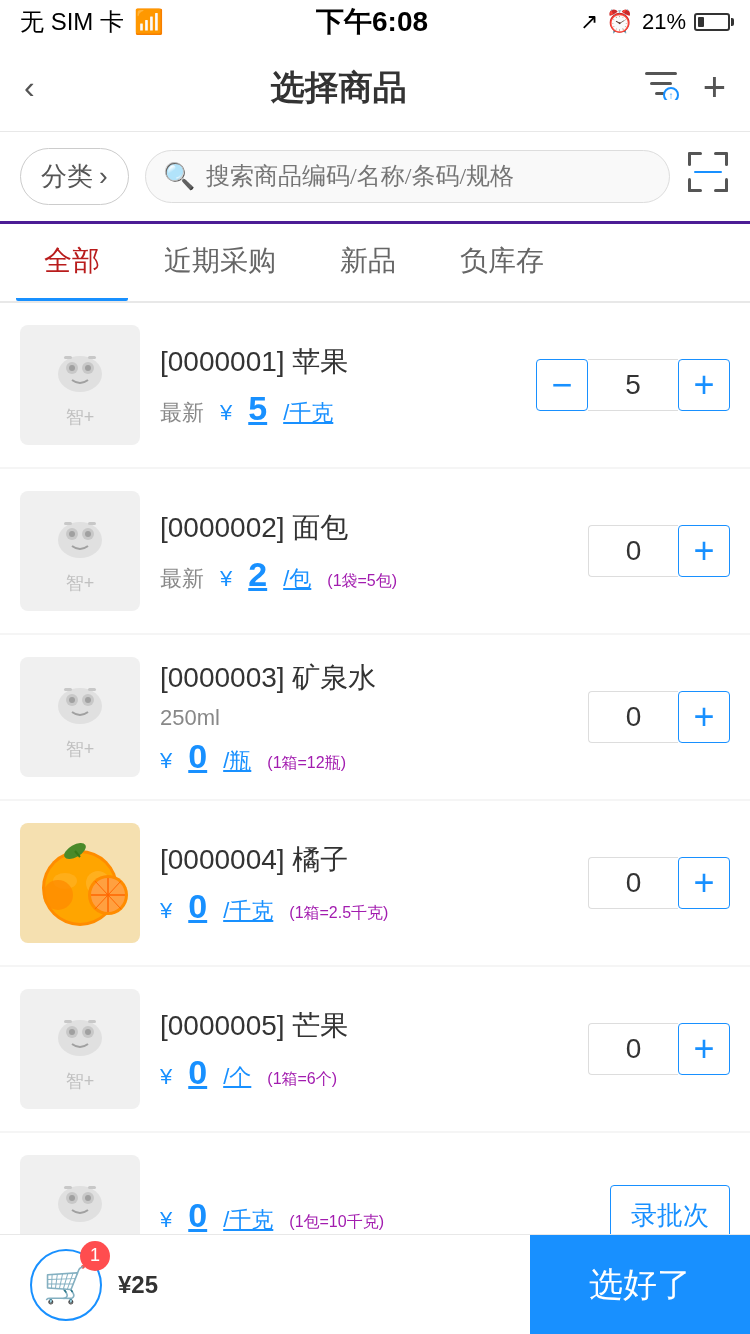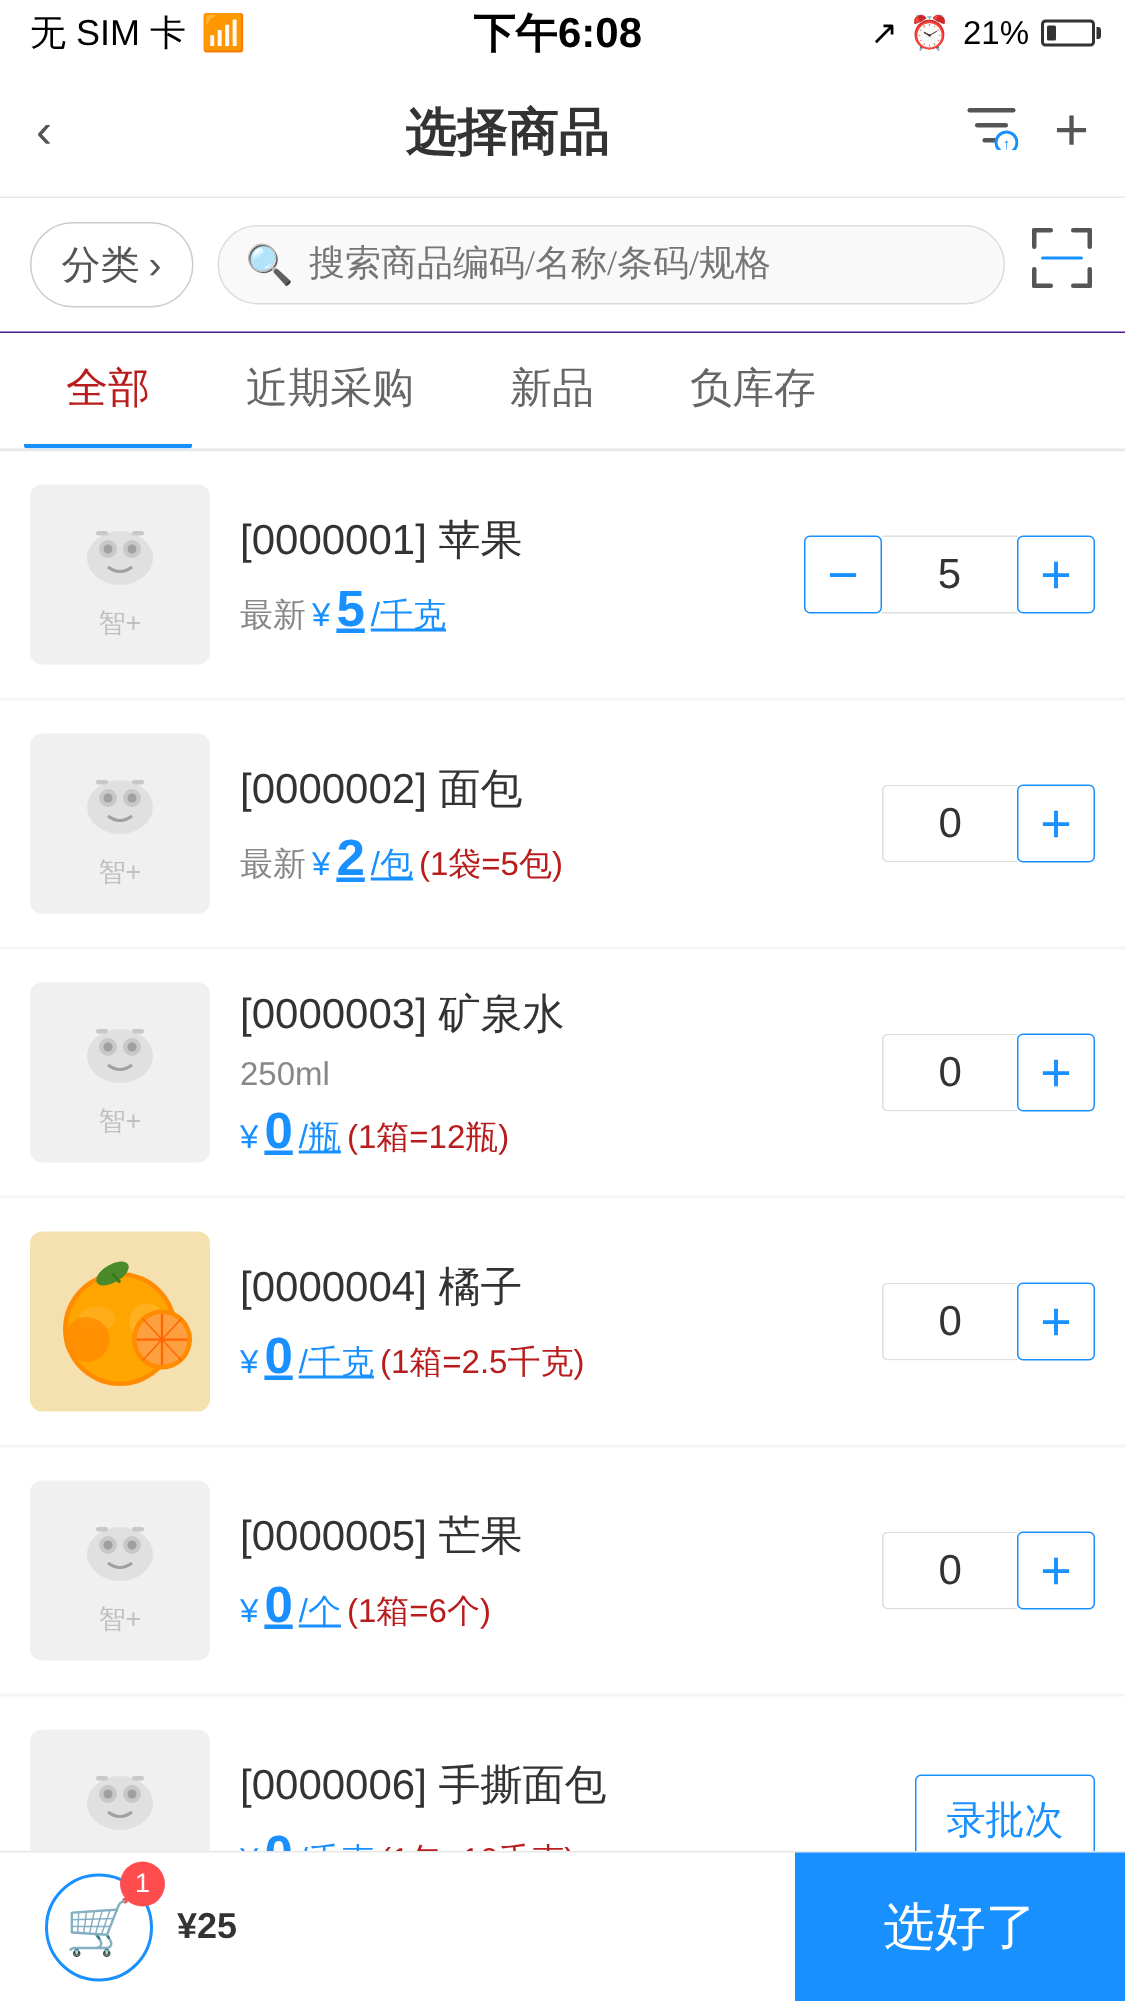--- a/index.html
+++ b/index.html
@@ -51,21 +51,21 @@
     .nav-left, .nav-right { display: flex; align-items: center; gap: 24px; }
     .nav-icon { font-size: 32px; color: #555; cursor: pointer; }
 
     
     .filter-bar {
       display: flex;
       align-items: center;
       padding: 16px 20px;
       background: #fff;
       gap: 16px;
-      border-bottom: 1px solid #4c1d95;
+      border-bottom: 3px solid #4c1d95;
     }
     .category-btn {
       display: flex; align-items: center; gap: 6px;
       border: 1px solid #ccc; border-radius: 30px;
       padding: 10px 20px; font-size: 26px; color: #555;
       white-space: nowrap; background: #fff;
     }
     .search-box {
       flex: 1; display: flex; align-items: center;
       border: 1px solid #ddd; border-radius: 30px;
@@ -110,26 +110,26 @@
     }
     .owl-placeholder {
       display: flex; flex-direction: column; align-items: center; justify-content: center;
       width: 100%; height: 100%; color: #c0c0c0;
     }
     .owl-placeholder svg { width: 60px; height: 60px; }
     .owl-brand { font-size: 18px; color: #c0c0c0; margin-top: 4px; }
     .product-info { flex: 1; min-width: 0; }
     .product-name { font-size: 28px; color: #333; margin-bottom: 8px; font-weight: 500; }
     .product-spec { font-size: 22px; color: #888; margin-bottom: 6px; }
-    .product-price { display: flex; align-items: baseline; gap: 4px; }
+    .product-price { display: flex; align-items: baseline; gap: 16px; }
     .price-label { font-size: 22px; color: #888; }
     .price-currency { font-size: 22px; color: #1890ff; }
     .price-value { font-size: 34px; color: #1890ff; font-weight: 600; text-decoration: underline; }
     .price-unit { font-size: 22px; color: #1890ff; text-decoration: underline; }
-    .price-info { font-size: 22px; color: #b91c1c; }
+    .price-info { font-size: 16px; color: #a21caf; }
 
     
     .qty-control { display: flex; align-items: center; gap: 0; flex-shrink: 0; }
     .qty-btn {
       width: 52px; height: 52px; border: 1px solid #1890ff; background: #fff;
       font-size: 36px; color: #1890ff; cursor: pointer;
       display: flex; align-items: center; justify-content: center;
       border-radius: 4px;
     }
     .qty-input {
@@ -425,21 +425,20 @@
           <circle cx="22" cy="22" r="3" fill="#a0a0a0"></circle>
           <circle cx="38" cy="22" r="3" fill="#a0a0a0"></circle>
           <path d="M22 34 Q30 40 38 34" stroke="#a0a0a0" stroke-width="2" fill="none"></path>
           <rect x="14" y="10" width="8" height="3" rx="1.5" fill="#c8c8c8"></rect>
           <rect x="38" y="10" width="8" height="3" rx="1.5" fill="#c8c8c8"></rect>
         </svg>
         <span class="owl-brand">智+</span>
       </div>
     </div>
     <div class="product-info">
-      <div class="product-name">[0000006] 手撕面包</div>
       <div class="product-price">
         <span class="price-currency">¥</span>
         <span class="price-value">0</span>
         <span class="price-unit">/千克</span>
         <span class="price-info">(1包=10千克)</span>
       </div>
     </div>
     <button class="batch-btn">录批次</button>
   </div>
 

